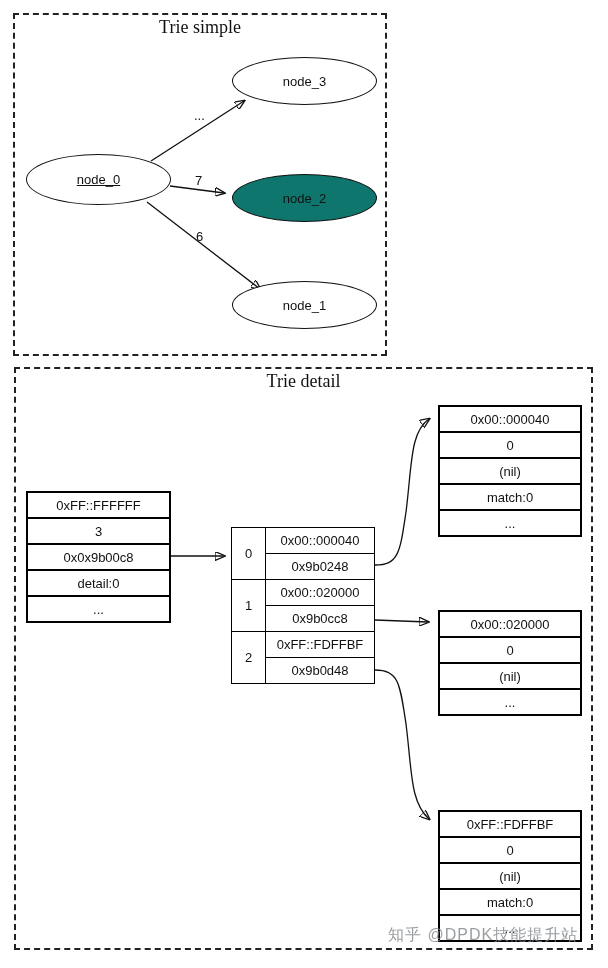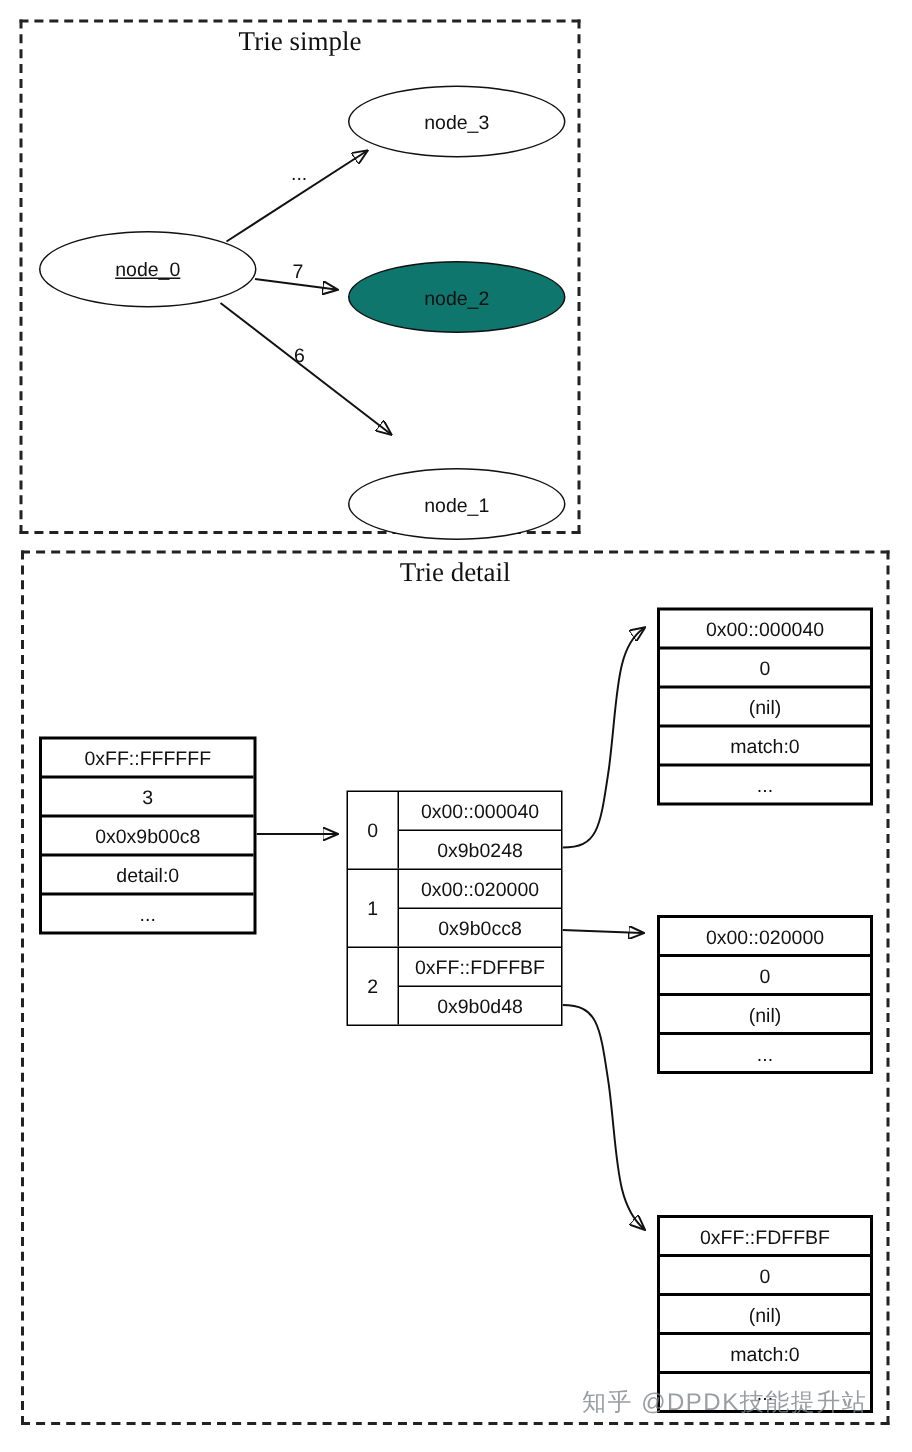--- a/index.html
+++ b/index.html
@@ -18,21 +18,21 @@
   svg.connectors path { fill:none; stroke:#111; stroke-width:1.3; }
 
   .node {
     position:absolute; border:1px solid #111; border-radius:50%;
     background:#fff; box-sizing:border-box;
     display:flex; align-items:center; justify-content:center; font-size:13px;
   }
   .node-0 { left:26px;  top:154px; width:145px; height:51px;text-decoration:underline; }
   .node-3 { left:232px; top:57px;  width:145px; height:48px;text-align:right; }
   .node-2 { left:232px; top:174px; width:145px; height:48px; background:#0f766e; }
-  .node-1 { left:232px; top:312px; width:145px; height:48px;align-items:center; }
+  .node-1 { left:232px; top:281px; width:145px; height:48px;align-items:center; }
 
   .edge-label { position:absolute; font-size:13px; color:#111; }
   .lbl-dots { left:194px; top:108px; }
   .lbl-17   { left:195px; top:173px; }
   .lbl-6    { left:196px; top:229px; }
 
   .vtable {
     position:absolute; background:#fff; border:2px solid #000; box-sizing:border-box;
   }
   .vtable .cell {

